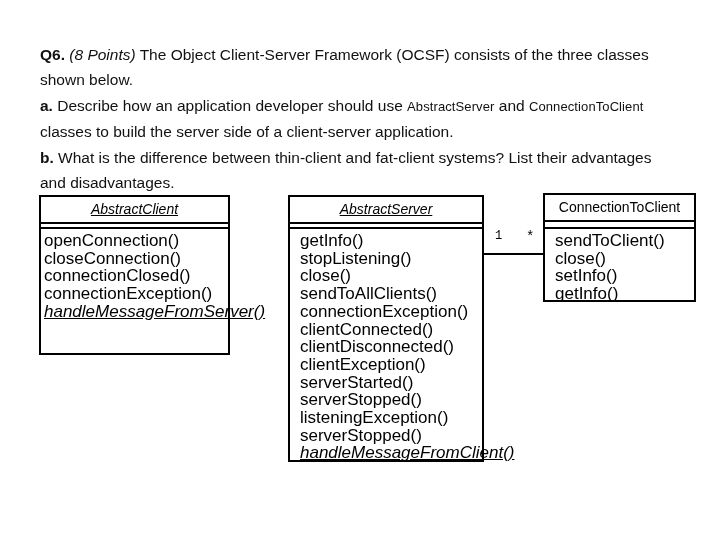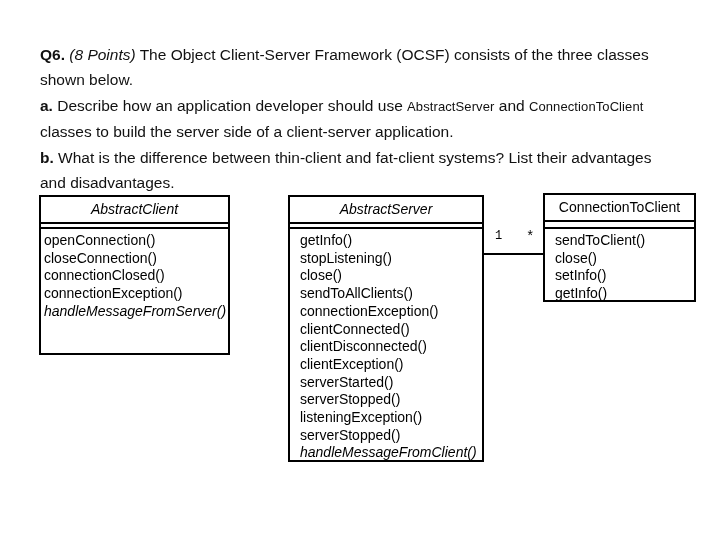--- a/index.html
+++ b/index.html
@@ -50,28 +50,28 @@
     border-bottom: 2px solid #000000;
     overflow: hidden;
   }
   .uml-attrs {
     height: 3px;
     border-bottom: 2px solid #000000;
   }
   .uml-attrs.tall { height: 5px; }
   .uml-methods {
     padding: 3px 2px 0 3px;
-    font-size: 14px;
+    font-size: 17px;
   }
   .uml-methods.pad { padding-left: 10px; }
   .uml-method {
     line-height: 17.7px;
     white-space: nowrap;
   }
-  [data-style="italic"] { font-style: italic; }
+  [data-style="italic"] { font-style: italic; text-decoration: underline; }
 
   #box-abstract-client { left: 39px;  top: 195px; width: 191px; height: 160px; }
   #box-abstract-server { left: 288px; top: 195px; width: 196px; height: 267px; }
   #box-connection-to-client { left: 543px; top: 193px; width: 153px; height: 109px; }
 
   
   #assoc-line {
     position: absolute;
     left: 484px;
     top: 253px;

